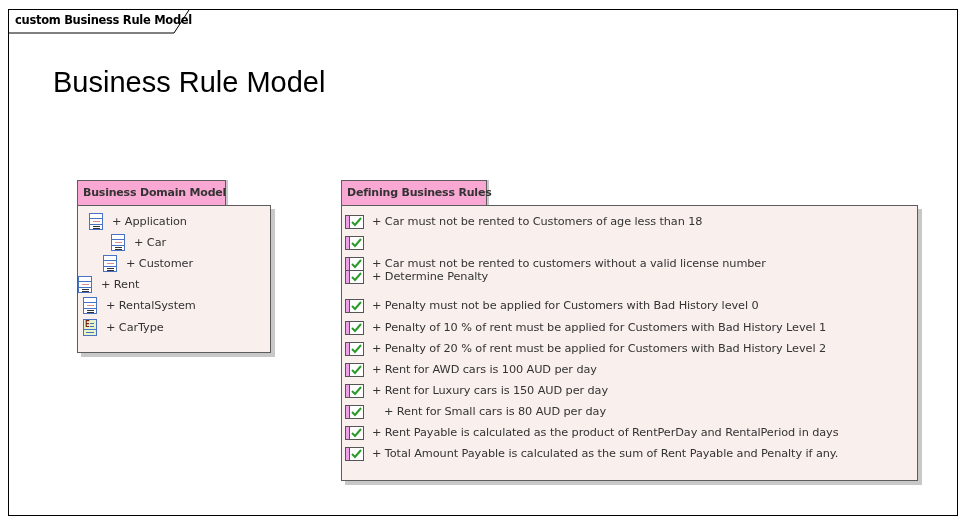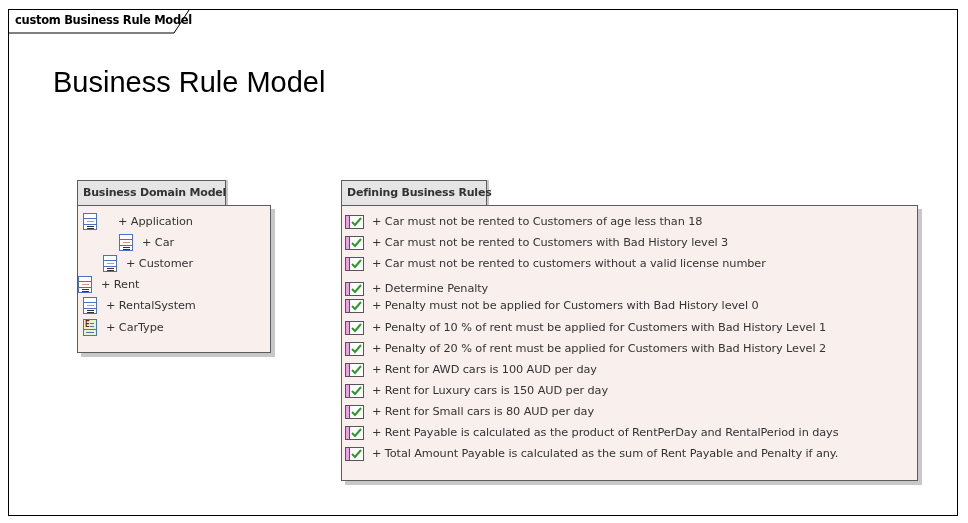--- a/index.html
+++ b/index.html
@@ -8,21 +8,21 @@
   .frame { position: absolute; left: 8px; top: 9px; width: 950px; height: 507px;
            border: 1px solid #000; box-sizing: border-box; }
   .frame-tab { position: absolute; left: 8px; top: 9px; height: 24px; }
   .frame-tab svg { position: absolute; left: 0; top: 0; }
   .frame-tab-label { position: absolute; left: 7px; top: 4px; font-size: 11.5px; font-weight: bold;
                      color: #000; white-space: nowrap; font-family: "DejaVu Sans", sans-serif; letter-spacing: -0.3px; }
   .title { position: absolute; left: 53px; top: 66px; font-family: "Liberation Sans", sans-serif;
            font-size: 29px; color: #000; white-space: nowrap; }
 
   .pkg { position: absolute; }
-  .pkg-tab { position: absolute; left: 0; top: 0; background: #e5e5e5; border: 1px solid #5c5c5c;
+  .pkg-tab { position: absolute; left: 0; top: 0; background: #f9a8d4; border: 1px solid #5c5c5c;
              border-bottom: none; box-sizing: border-box; box-shadow: 2px 0 0 #c8c8c8; }
   .pkg-tab-label { position: absolute; left: 5px; top: 5px; font-size: 11px; font-weight: bold; color: #333;
                    white-space: nowrap; letter-spacing: -0.2px; }
   .pkg-body { position: absolute; left: 0; background: #f9f0ed; border: 1px solid #5c5c5c; box-sizing: border-box;
               box-shadow: 4px 4px 0 #c8c8c8; }
   .item { position: absolute; left: 0; height: 21px; display: flex; align-items: center; white-space: nowrap; }
   .item-label { font-size: 11.3px; color: #333; letter-spacing: -0.1px; }
   .icon { display: inline-block; position: relative; }
 
   .cls-icon { width: 14px; height: 17px; border: 1px solid #4a72c4; box-sizing: border-box; background: #fff; margin-right: 9px; }
@@ -55,31 +55,31 @@
   <span class="frame-tab-label">custom Business Rule Model</span>
 </div>
 
 <div class="title">Business Rule Model</div>
 
 <div class="pkg" style="left:77px; top:180px; width:194px; height:174px;">
   <div class="pkg-tab" style="width:149px; height:26px;">
     <span class="pkg-tab-label">Business Domain Model</span>
   </div>
   <div class="pkg-body" style="top:25px; width:194px; height:148px;">
-    <div class="item" style="left:5px; top:5px;gap:12px;">
+    <div class="item" style="left:11px; top:5px;">
       <span class="icon cls-icon">
           <span class="l1"></span>
           <span class="r1"></span>
           <span class="l2"></span>
           <span class="r2"></span>
           <span class="r3"></span>
         </span>
       <span class="item-label">+ Application</span>
     </div>
-    <div class="item" style="left:13px; top:26px;padding-left:28px;">
+    <div class="item" style="left:5px; top:26px;padding-left:28px;">
       <span class="icon cls-icon">
           <span class="l1"></span>
           <span class="r1"></span>
           <span class="l2"></span>
           <span class="r2"></span>
           <span class="r3"></span>
         </span>
       <span class="item-label">+ Car</span>
     </div>
     <div class="item" style="left:5px; top:47px;padding-left:20px;">
@@ -143,34 +143,33 @@
     </div>
     <div class="item" style="left:3px; top:26px;">
       <span class="icon rule-icon">
           <span class="pink"></span>
           <span class="box">
             <svg width="11" height="10">
               <polyline points="1,5 4,8 10,1" fill="none" stroke="#2a9a2a" stroke-width="2"></polyline>
             </svg>
           </span>
         </span>
-      <span class="item-label">+ Car must not be rented to Customers with Bad History level 3</span>
     </div>
     <div class="item" style="left:3px; top:47px;justify-content:space-between;">
       <span class="icon rule-icon">
           <span class="pink"></span>
           <span class="box">
             <svg width="11" height="10">
               <polyline points="1,5 4,8 10,1" fill="none" stroke="#2a9a2a" stroke-width="2"></polyline>
             </svg>
           </span>
         </span>
       <span class="item-label">+ Car must not be rented to customers without a valid license number</span>
     </div>
-    <div class="item" style="left:3px; top:72px;">
+    <div class="item" style="left:3px; top:60px;">
       <span class="icon rule-icon">
           <span class="pink"></span>
           <span class="box">
             <svg width="11" height="10">
               <polyline points="1,5 4,8 10,1" fill="none" stroke="#2a9a2a" stroke-width="2"></polyline>
             </svg>
           </span>
         </span>
       <span class="item-label">+ Determine Penalty</span>
     </div>
@@ -222,21 +221,21 @@
       <span class="icon rule-icon">
           <span class="pink"></span>
           <span class="box">
             <svg width="11" height="10">
               <polyline points="1,5 4,8 10,1" fill="none" stroke="#2a9a2a" stroke-width="2"></polyline>
             </svg>
           </span>
         </span>
       <span class="item-label">+ Rent for Luxury cars is 150 AUD per day</span>
     </div>
-    <div class="item" style="left:3px; top:195px;">
+    <div class="item" style="left:3px; top:195px;gap:12px;">
       <span class="icon rule-icon">
           <span class="pink"></span>
           <span class="box">
             <svg width="11" height="10">
               <polyline points="1,5 4,8 10,1" fill="none" stroke="#2a9a2a" stroke-width="2"></polyline>
             </svg>
           </span>
         </span>
       <span class="item-label">+ Rent for Small cars is 80 AUD per day</span>
     </div>

